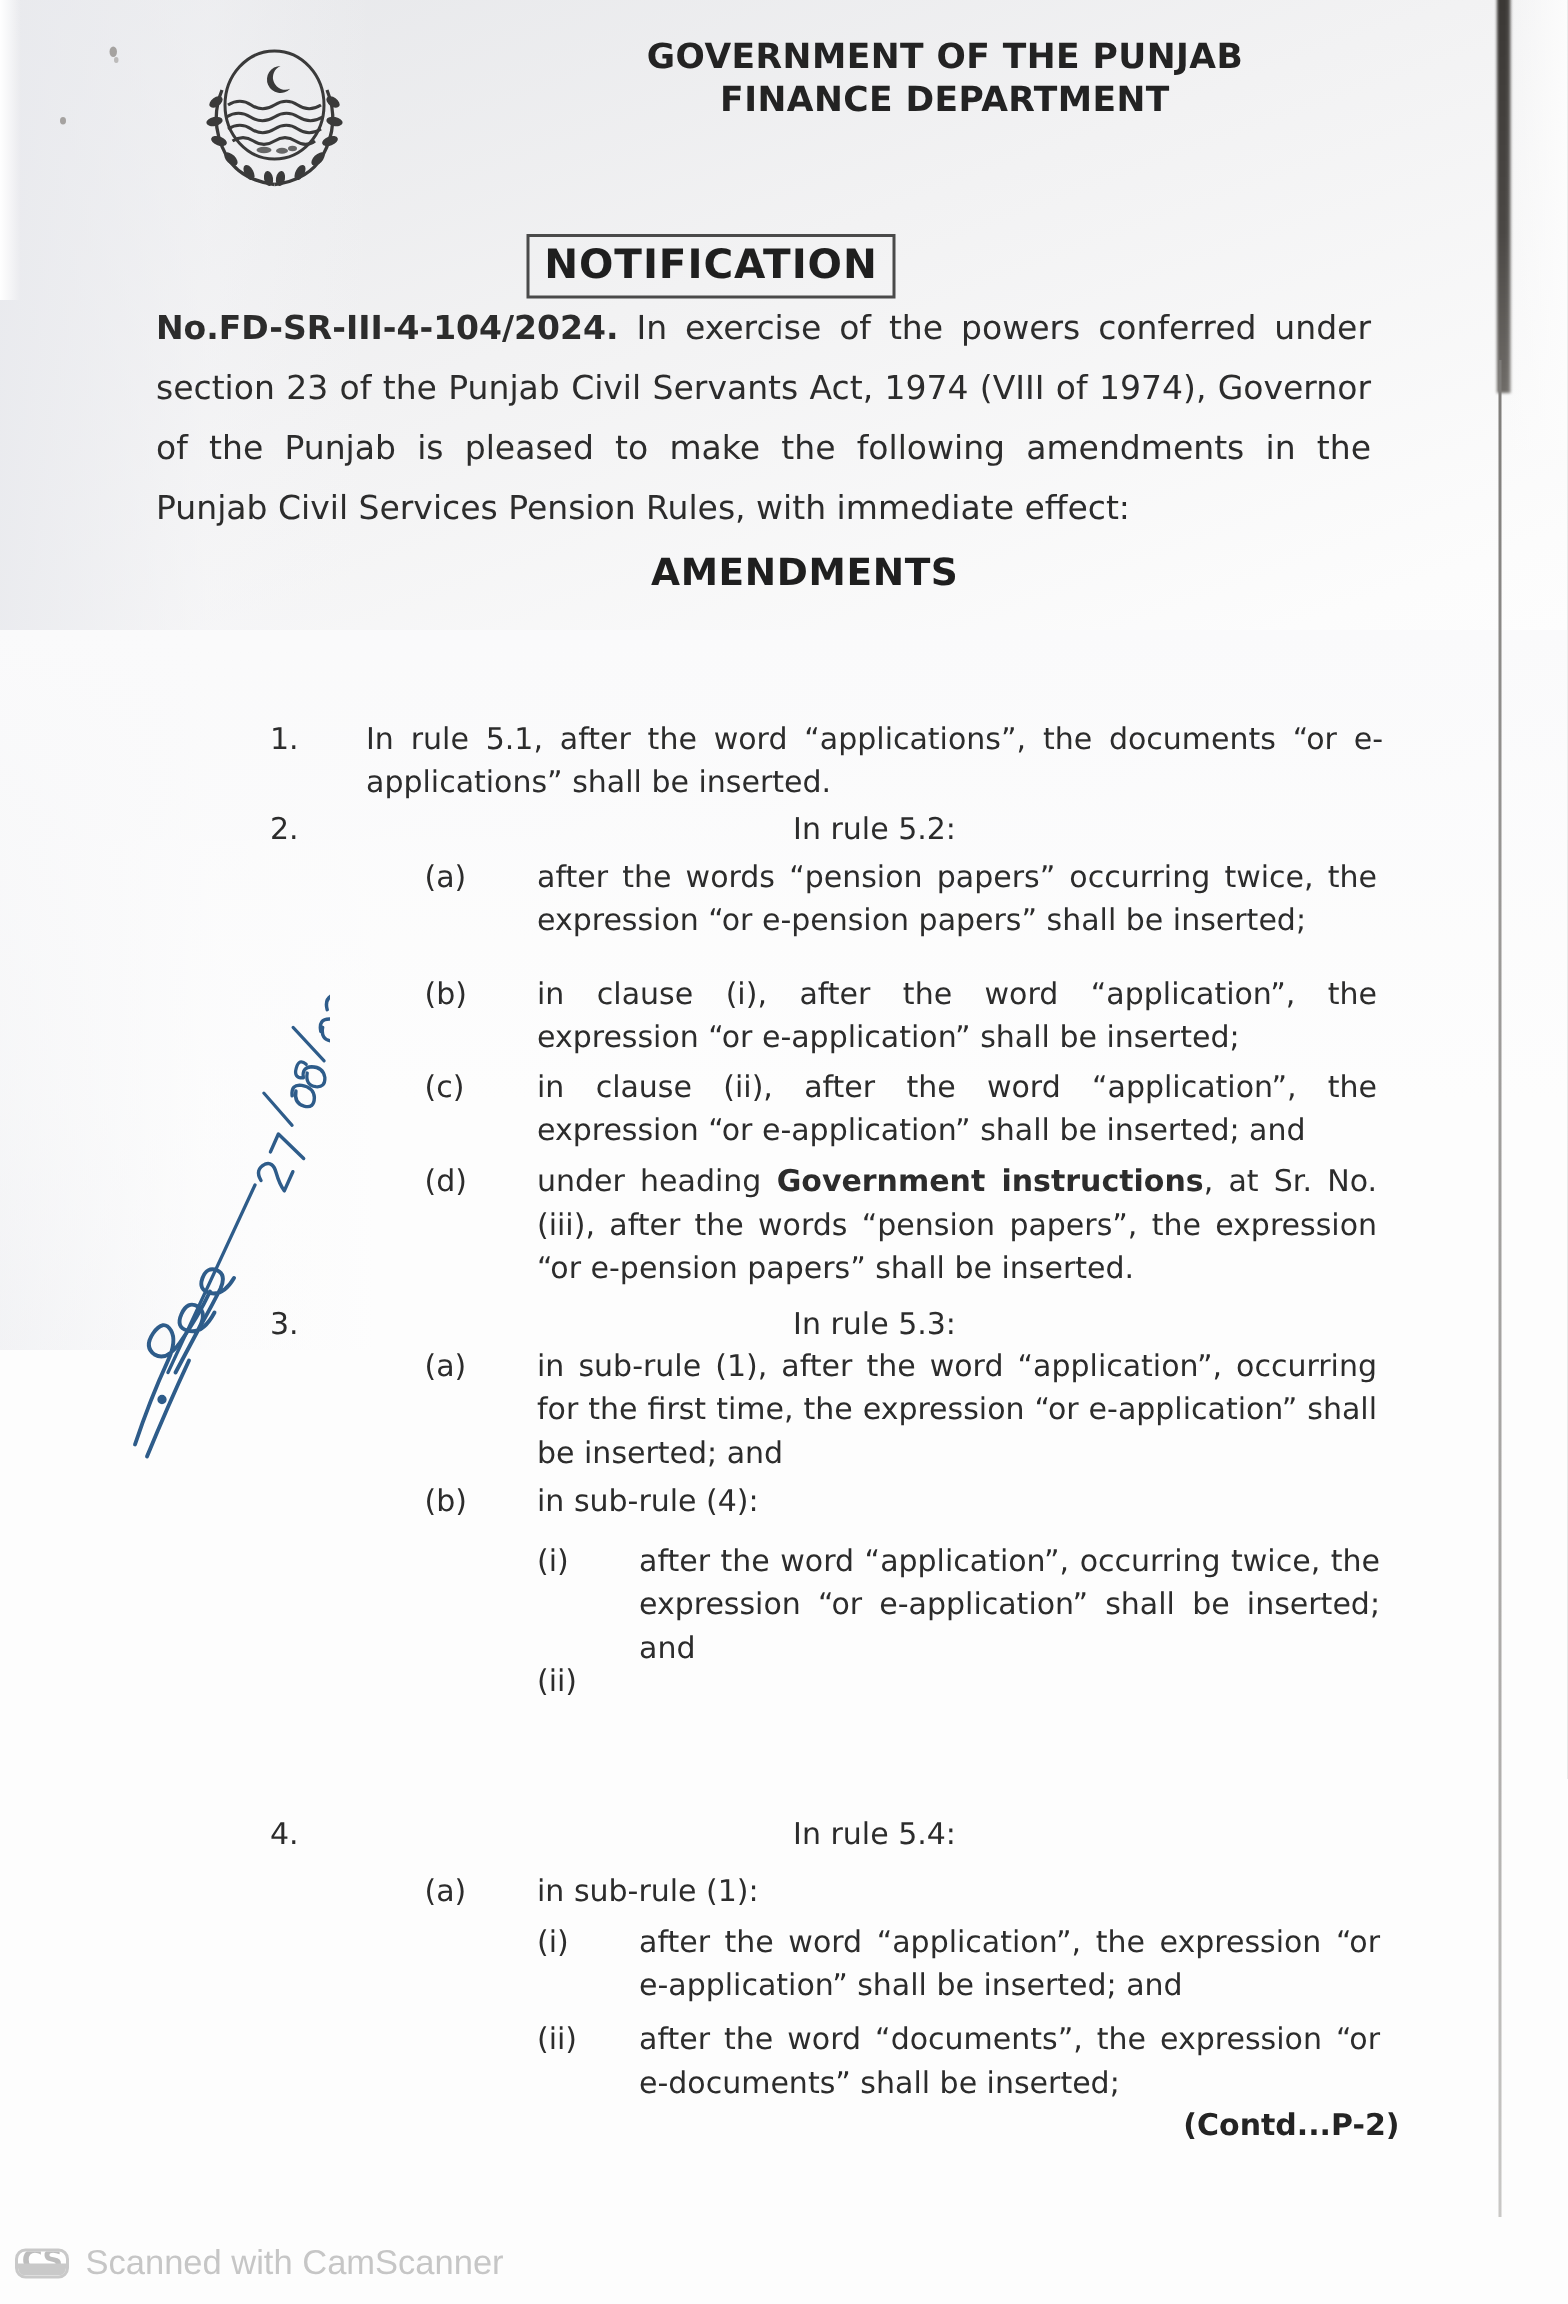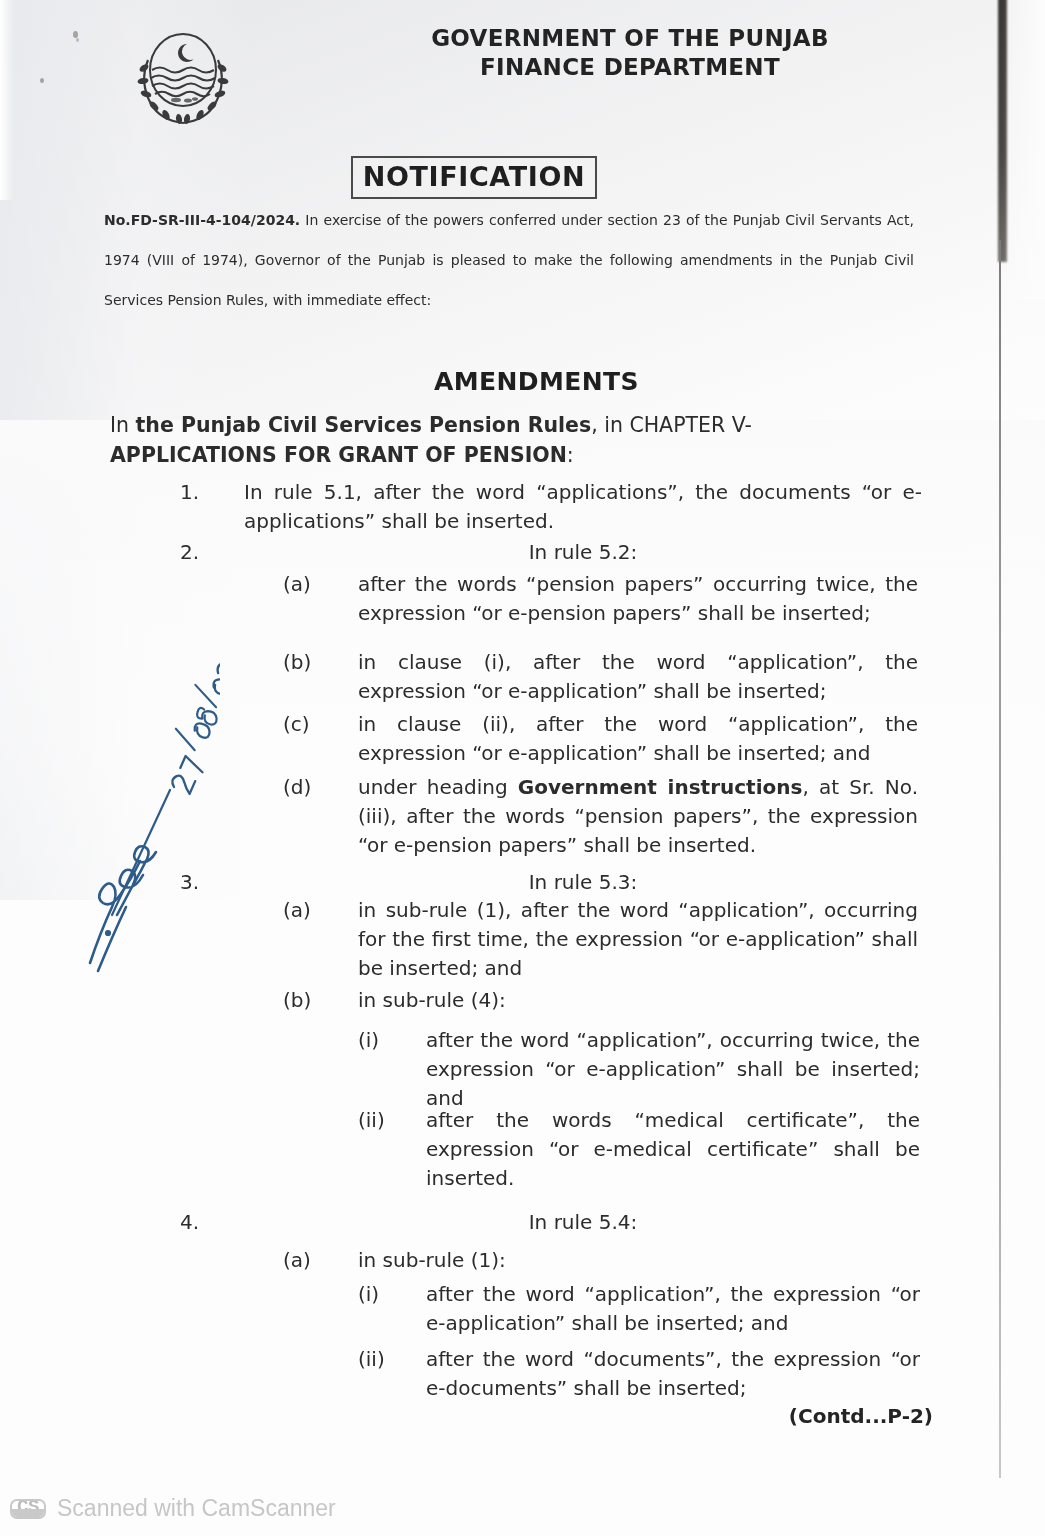--- a/index.html
+++ b/index.html
@@ -91,21 +91,21 @@
     letter-spacing: .6px;
     color: #1f1f1f;
     margin-left: 20px;
   }
 
   .body-para {
     position: absolute;
     left: 104px;
     top: 200px;
     width: 810px;
-    font-size: 14px;
+    font-size: 22px;
     line-height: 40px;
     text-align: justify;
     color: #2c2c2c;
   }
   .body-para b { font-weight: bold; }
 
   .amend-head {
     position: absolute; left: 0; top: 367px; width: 1045px;
     text-align: center;
     font-size: 25px;
@@ -172,21 +172,20 @@
   }
   .cs-logo {
     width: 36px; height: 20px;
     border: 2.5px solid #c9c9c9;
     border-radius: 7px;
     box-sizing: border-box;
     position: relative;
     display: flex; align-items: center; justify-content: center;
     overflow: hidden;
     background: #ffffff;
-    font-family: Liberation Mono, monospace;
   }
   .cs-logo .cs-text {
     font-size: 19px; font-weight: bold; color: #bdbdbd;
     letter-spacing: -0.5px;
     margin-bottom: 4px;
   }
   .cs-logo .cs-bar {
     position: absolute; left: 0; bottom: 0; width: 100%; height: 8px;
     background: #c9c9c9;
   }
@@ -263,24 +262,20 @@
   </div>
 
   <div class="notif-wrap">
     <div class="notif-box">NOTIFICATION</div>
   </div>
 
   <div class="body-para"><b>No.FD-SR-III-4-104/2024.</b><span> In exercise of the powers conferred under section 23 of the Punjab Civil Servants Act, 1974 (VIII of 1974), Governor of the Punjab is pleased to make the following amendments in the Punjab Civil Services Pension Rules, with immediate effect:</span></div>
 
   <div class="amend-head">AMENDMENTS</div>
 
-  <div class="chapter-line">
-    <span>In </span><b>the Punjab Civil Services Pension Rules</b><span>, in CHAPTER V-</span>
-    <span class="nobreak"><b>APPLICATIONS FOR GRANT OF PENSION</b><span>:</span></span>
-  </div>
 
   <div class="lvl1" style="left:180px; top:478px; width:742px;">
     <span class="marker">1.</span>
     <span class="content">In rule 5.1, after the word “applications”, the documents “or e-applications” shall be inserted.</span>
   </div>
 
   <div class="lvl1" style="left:180px; top:538px; width:742px;">
     <span class="marker">2.</span>
     <span class="content nojust">In rule 5.2:</span>
   </div>
@@ -320,21 +315,20 @@
     <span class="content nojust">in sub-rule (4):</span>
   </div>
 
   <div class="lvl3" style="left:358px; top:1026px; width:562px;">
     <span class="marker">(i)</span>
     <span class="content">after the word “application”, occurring twice, the expression “or e-application” shall be inserted; and</span>
   </div>
 
   <div class="lvl3" style="left:358px; top:1106px; width:562px;">
     <span class="marker">(ii)</span>
-    <span class="content">after the words “medical certificate”, the expression “or e-medical certificate” shall be inserted.</span>
   </div>
 
   <div class="lvl1" style="left:180px; top:1208px; width:742px;">
     <span class="marker">4.</span>
     <span class="content nojust">In rule 5.4:</span>
   </div>
 
   <div class="lvl2" style="left:283px; top:1246px; width:635px;">
     <span class="marker">(a)</span>
     <span class="content nojust">in sub-rule (1):</span>

